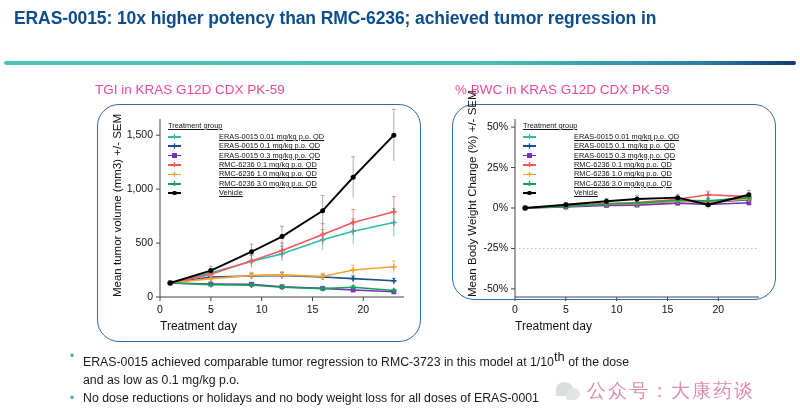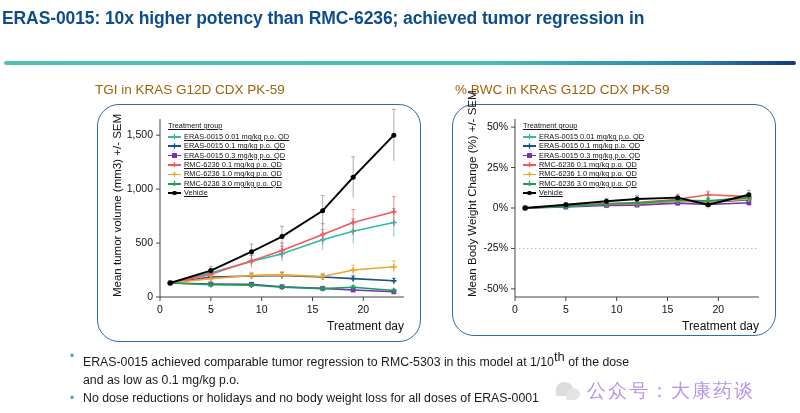--- a/index.html
+++ b/index.html
@@ -5,61 +5,61 @@
   * { box-sizing: border-box; margin: 0; padding: 0; }
   html, body {
     width: 800px; height: 413px;
     background: #ffffff;
     font-family: "Liberation Sans", sans-serif;
     overflow: hidden;
   }
   #slide { position: relative; width: 800px; height: 413px; background: #fff; }
 
   
-  .title-block { position: absolute; left: 2px; top: 6px; width: 775px; }
+  .title-block { position: absolute; left: 14px; top: 6px; width: 775px; }
   .title-line {
     font-size: 17.5px; font-weight: bold; color: #0e4d8c;
     line-height: 25px; letter-spacing: -0.1px;
   }
   .title-rule {
     position: absolute; left: 4px; top: 61px; width: 792px; height: 4px;
     background: linear-gradient(to right, #4cc4b4 0%, #45bdb2 62%, #2a7fa8 88%, #123a78 100%);
     border-radius: 2px;
   }
 
   
   .panel-title {
-    position: absolute; font-size: 13.5px; color: #a16207; font-weight: normal;
+    position: absolute; font-size: 13.5px; color: #ec4899; font-weight: normal;
     white-space: nowrap;
   }
   .panel {
     position: absolute; border: 1.4px solid #2e6da8; border-radius: 22px;
     background: #fff;
   }
   .plot-wrap { position: absolute; inset: 0; }
 
   
   .ylab {
     position: absolute; transform-origin: 0 0; transform: rotate(-90deg);
     font-size: 11.5px; color: #111; white-space: nowrap;
   }
   .xlab {
     position: absolute; font-size: 12px; color: #111; white-space: nowrap;
-    text-align: right;
+    text-align: left;
   }
   .tick {
     position: absolute; font-size: 10.5px; color: #111; white-space: nowrap;
   }
   .tick.y { text-align: right; }
   .tick.x { text-align: center; }
 
   
   .legend { position: absolute; font-size: 7.4px; color: #111; line-height: 9.4px; text-decoration: underline; }
   .legend-title { font-size: 7.4px; color: #111; margin-bottom: 1.5px; }
-  .legend-row { display: flex; align-items: center; height: 9.4px; white-space: nowrap; }
+  .legend-row { display: flex; align-items: center; height: 9.4px; white-space: nowrap; gap: 35px; }
   .legend-key {
     position: relative; width: 13px; height: 9px; margin-right: 3px; flex: 0 0 13px;
   }
   .legend-key::before {
     content: ""; position: absolute; left: 0; top: 4px; width: 13px; height: 1.6px;
     background: var(--c);
   }
   .legend-key::after {
     content: ""; position: absolute; left: 4.2px; top: 2.2px; width: 4.6px; height: 4.6px;
     background: var(--c);
@@ -86,21 +86,21 @@
     display: flex; align-items: center; gap: 5px;
     opacity: 0.5; pointer-events: none;
   }
   .wm-logo { position: relative; width: 26px; height: 22px; flex: 0 0 26px; }
   .wm-logo .b1, .wm-logo .b2 {
     position: absolute; background: #b9bdbd; border-radius: 50% 50% 50% 10%;
   }
   .wm-logo .b1 { left: 0; top: 2px; width: 17px; height: 14px; }
   .wm-logo .b2 { left: 10px; top: 8px; width: 14px; height: 12px; background: #c9cccc; }
   .wm-text {
-    font-size: 19px; color: #6d28d9; letter-spacing: 2px;
+    font-size: 19px; color: #be185d; letter-spacing: 2px;
     font-family: "DejaVu Sans", sans-serif; white-space: nowrap;
   }
 </style>
 </head>
 <body>
 
 <div id="slide">
 
   <div class="title-block">
     <div class="title-line">ERAS-0015: 10x higher potency than RMC-6236; achieved tumor regression in</div>
@@ -351,21 +351,21 @@
             <span>RMC-6236 3.0 mg/kg p.o. QD</span>
           </div>
           <div class="legend-row">
             <span class="legend-key round" style="--c: #000000;"></span>
             <span>Vehicle</span>
           </div>
         </div></div>
   </div>
 
   <div class="panel-title" id="title-bwc" style="left:455px; top:82px;text-align:center;">% BWC in KRAS G12D CDX PK-59</div>
-  <div class="panel" id="panel-bwc" style="left:452px; top:104px; width:324px; height:232px;">
+  <div class="panel" id="panel-bwc" style="left:452px; top:104px; width:324px; height:196px;">
     <div class="plot-wrap" id="plot-bwc"><svg width="322" height="236">
           <line x1="62" y1="14" x2="62" y2="192" stroke="#444" stroke-width="1"></line>
           <line x1="62" y1="192" x2="306" y2="192" stroke="#444" stroke-width="1"></line>
           <line x1="62" y1="143.45454545454547" x2="306" y2="143.45454545454547" stroke="#bbb" stroke-width="1" stroke-dasharray="1.5 2.5"></line>
           <line x1="58" y1="22.090909090909093" x2="62" y2="22.090909090909093" stroke="#444" stroke-width="1"></line>
           <line x1="58" y1="62.54545454545453" x2="62" y2="62.54545454545453" stroke="#444" stroke-width="1"></line>
           <line x1="58" y1="103" x2="62" y2="103" stroke="#444" stroke-width="1"></line>
           <line x1="58" y1="143.45454545454547" x2="62" y2="143.45454545454547" stroke="#444" stroke-width="1"></line>
           <line x1="58" y1="183.9090909090909" x2="62" y2="183.9090909090909" stroke="#444" stroke-width="1"></line>
           <line x1="62" y1="192" x2="62" y2="196" stroke="#444" stroke-width="1"></line>
@@ -606,21 +606,21 @@
             <span class="legend-key round" style="--c: #000000;"></span>
             <span>Vehicle</span>
           </div>
         </div></div>
   </div>
 
   <div class="bullets">
     <div class="bullet-row">
       <div class="bullet-dot">•</div>
       <div class="bullet-text">
-        <span>ERAS-0015 achieved comparable tumor regression to RMC-5303 in this model at 1/10</span><sup>th</sup><span> of the dose and as low as 0.1 mg/kg p.o.</span>
+        <span>ERAS-0015 achieved comparable tumor regression to RMC-3723 in this model at 1/10</span><sup>th</sup><span> of the dose and as low as 0.1 mg/kg p.o.</span>
       </div>
     </div>
     <div class="bullet-row">
       <div class="bullet-dot">•</div>
       <div class="bullet-text">No dose reductions or holidays and no body weight loss for all doses of ERAS-0001</div>
     </div>
   </div>
 
   <div class="watermark">
     <div class="wm-logo">

